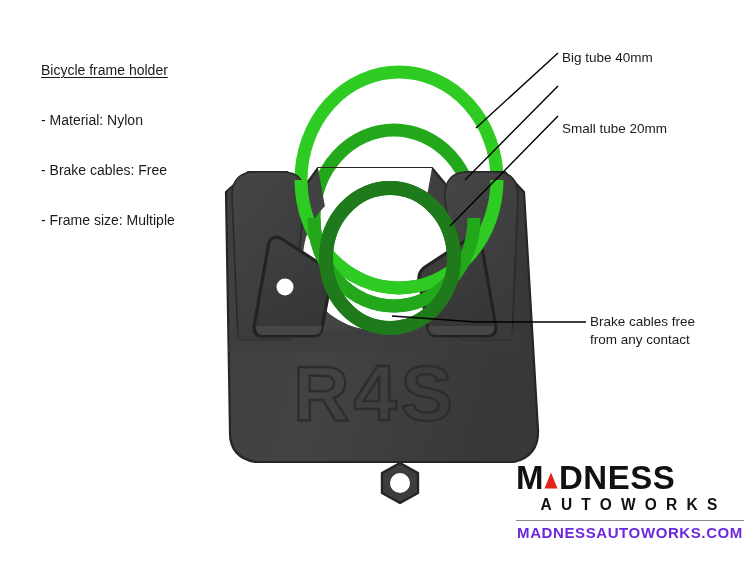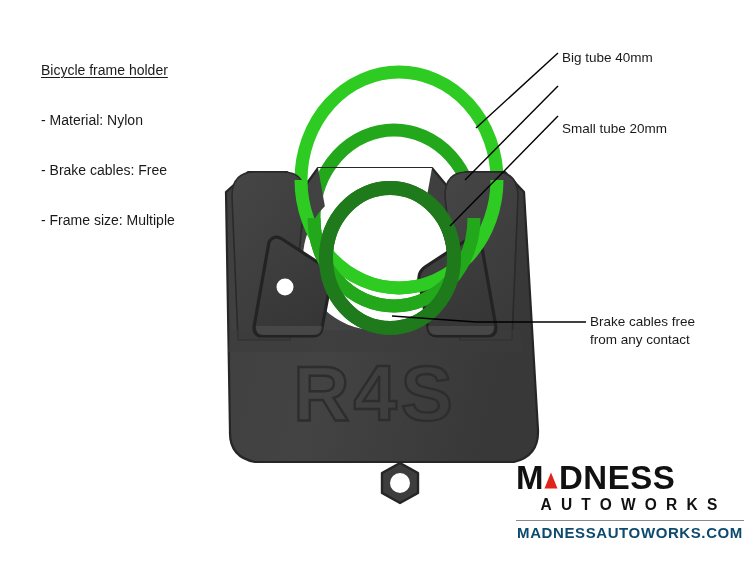--- a/index.html
+++ b/index.html
@@ -63,21 +63,21 @@
     display:block;
     height:1px;
     background:#8a8a8a;
     margin:8px 0 3px 0;
   }
   #logo .url{
     display:block;
     font-size:15px;
     font-weight:bold;
     letter-spacing:0.6px;
-    color:#0c4a6e;
+    color:#6d28d9;
     text-align:center;
   }
 </style>
 </head>
 <body>
 
 <div id="stage">
 
   <svg id="art" viewBox="0 0 750 563" xmlns="http://www.w3.org/2000/svg">
     <defs>

